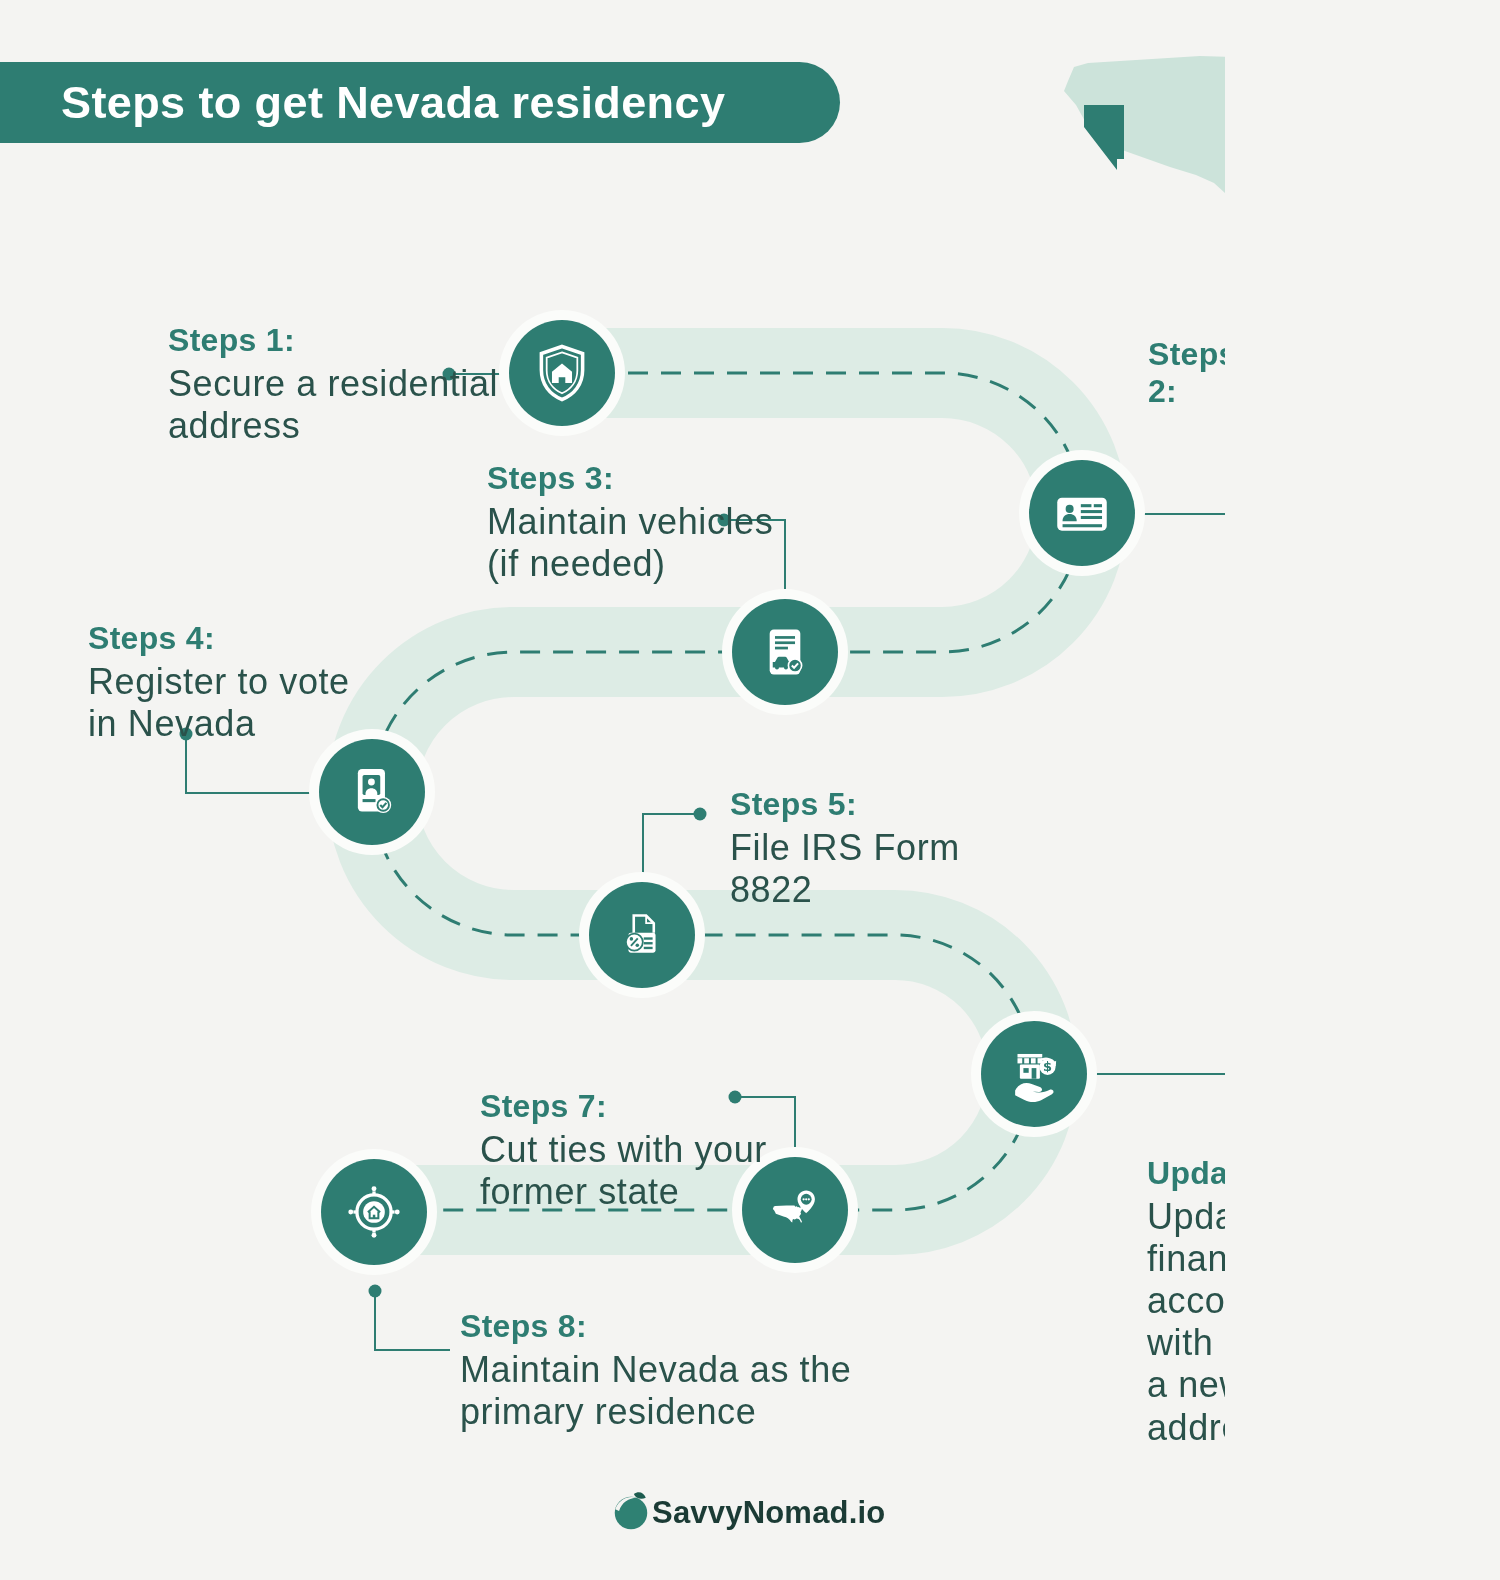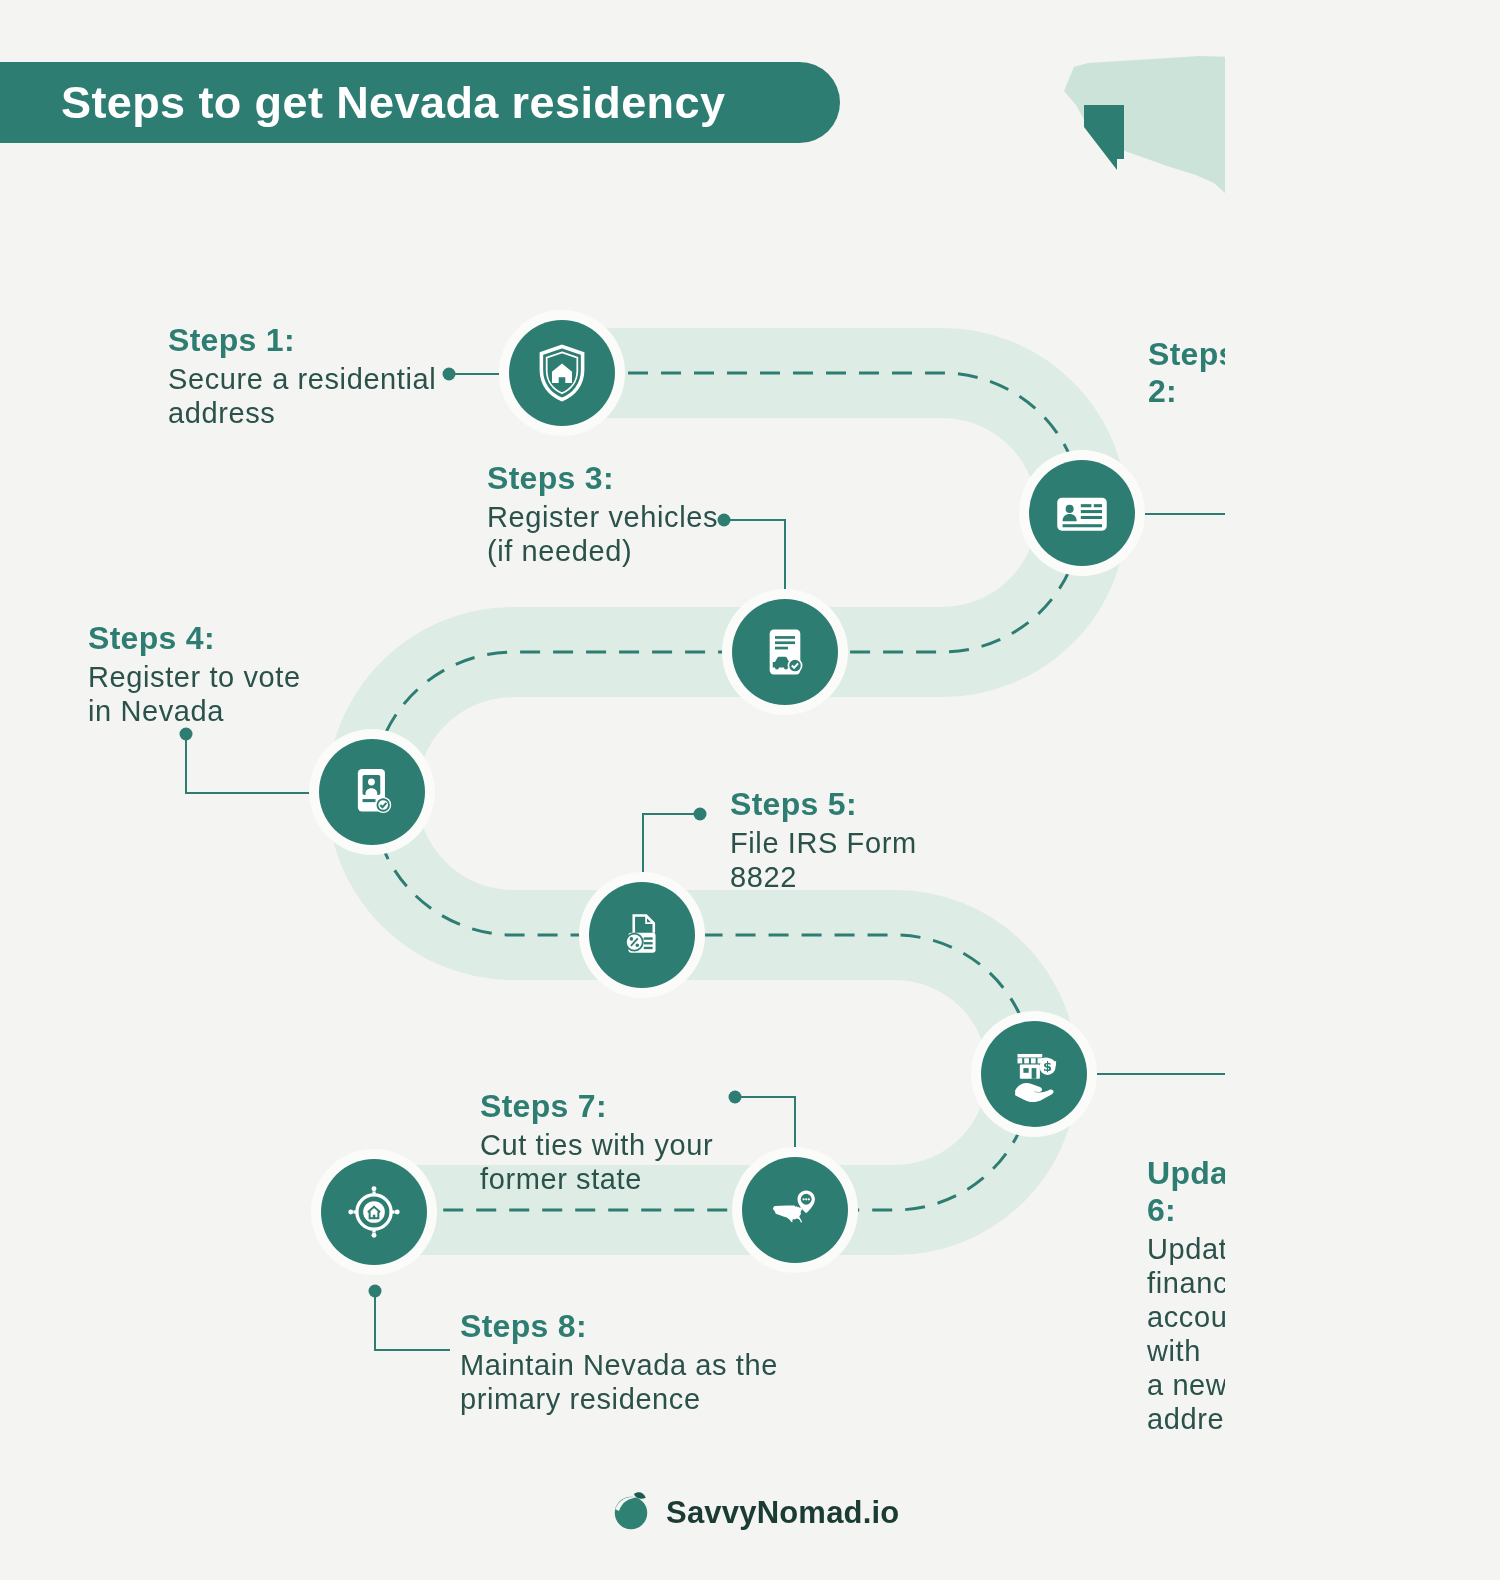--- a/index.html
+++ b/index.html
@@ -33,30 +33,30 @@
   .i3{left:732px;top:599px;} .i4{left:319px;top:739px;}
   .i5{left:589px;top:882px;} .i6{left:981px;top:1021px;}
   .i7{left:742px;top:1157px;} .i8{left:321px;top:1159px;}
   
   .step-label{position:absolute;}
   .step-heading{
     color:#2E7D72;font-size:32px;font-weight:700;letter-spacing:.3px;
     margin:0 0 4px 0;
   }
   .step-desc{
-    color:#2A524B;font-size:29px;line-height:1.17;letter-spacing:.6px;
+    color:#2A524B;font-size:36px;line-height:1.17;letter-spacing:.6px;
     white-space:pre-line;margin:0;
   }
   .t1{left:168px;top:322px;} .t2{left:1148px;top:336px;}
   .t3{left:487px;top:460px;} .t4{left:88px;top:620px;}
   .t5{left:730px;top:786px;} .t6{left:1147px;top:1155px;}
   .t7{left:480px;top:1088px;} .t8{left:460px;top:1308px;}
   
   .footer{
-    position:absolute;left:610px;top:1492px;display:flex;align-items:center;gap:14px;
+    position:absolute;left:610px;top:1492px;display:flex;align-items:center;gap:0;
   }
   .footer-logo{width:42px;height:42px;}
   .footer-brand{color:#1B3B35;font-size:31px;font-weight:700;letter-spacing:.2px;}
 </style>
 </head>
 <body>
 
 <div class="stage">
 
   <svg class="pathsvg" viewBox="0 0 1500 1580">
@@ -204,21 +204,21 @@
   <div class="step-label t1">
     <p class="step-heading">Steps 1:</p>
     <p class="step-desc">Secure a residential
 address</p>
   </div>
   <div class="step-label t2">
     <p class="step-heading">Steps 2:</p>
   </div>
   <div class="step-label t3">
     <p class="step-heading">Steps 3:</p>
-    <p class="step-desc">Register vehicles
+    <p class="step-desc">Maintain vehicles
 (if needed)</p>
   </div>
   <div class="step-label t4">
     <p class="step-heading">Steps 4:</p>
     <p class="step-desc">Register to vote
 in Nevada</p>
   </div>
   <div class="step-label t5">
     <p class="step-heading">Steps 5:</p>
     <p class="step-desc">File IRS Form

